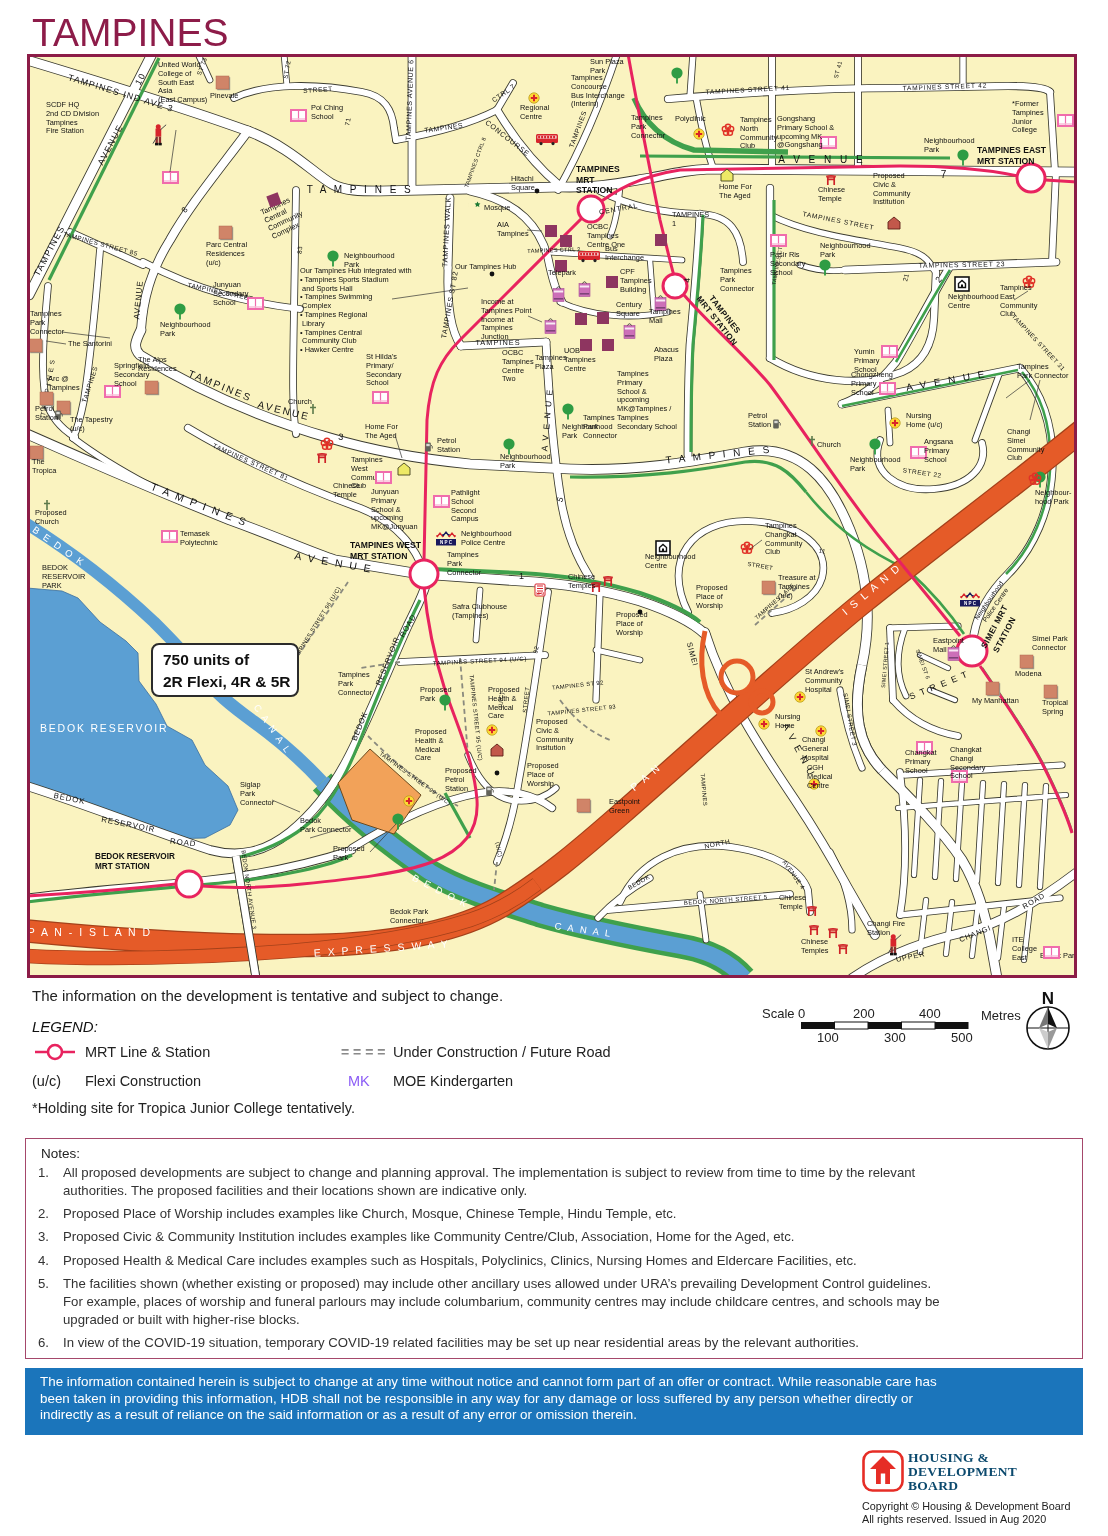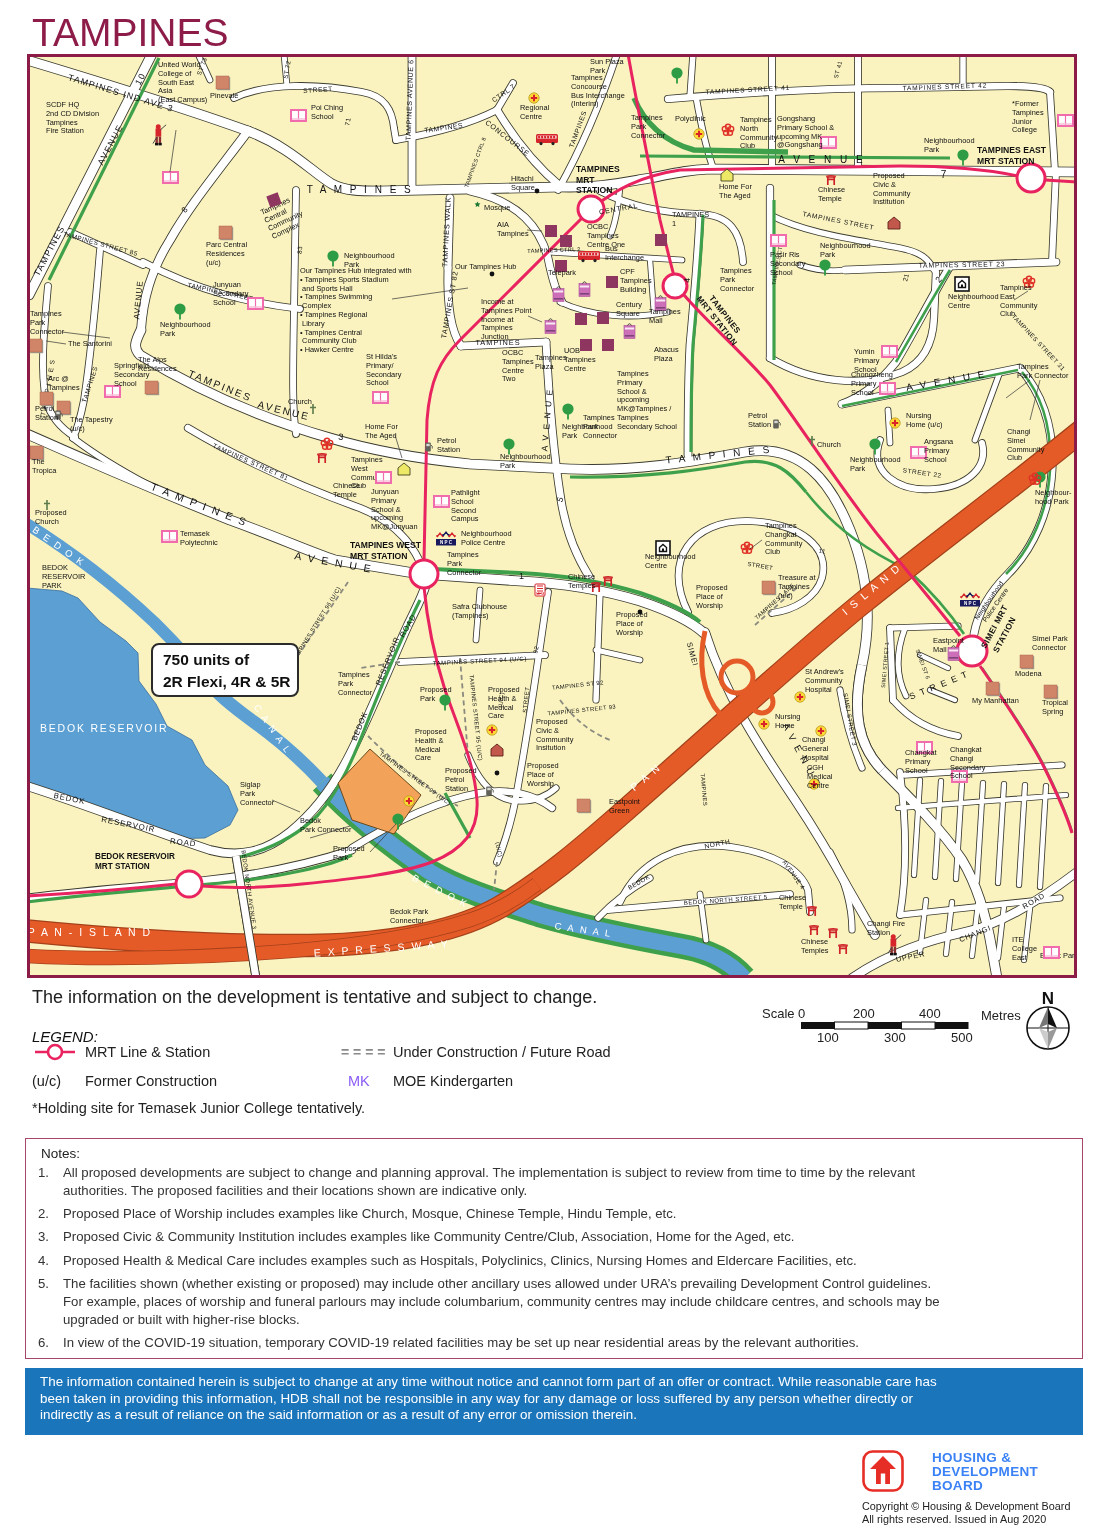--- a/index.html
+++ b/index.html
@@ -1259,44 +1259,44 @@
 
 <g>
       <rect x="152" y="644" width="146" height="52" rx="7" fill="#fff" stroke="#2b2b2b" stroke-width="2"></rect>
       <text x="163" y="665" font-size="15.5" font-weight="bold" fill="#101010"><tspan x="163" dy="0">750 units of</tspan></text>
       <text x="163" y="687" font-size="15.5" font-weight="bold" fill="#101010"><tspan x="163" dy="0">2R Flexi, 4R &amp; 5R</tspan></text>
     </g>
 
 <text x="42" y="570" font-size="7.4" fill="#101010"><tspan x="42" dy="0">BEDOK</tspan><tspan x="42" dy="9">RESERVOIR</tspan><tspan x="42" dy="9">PARK</tspan></text>
 </svg>
 
-<div class="abs" style="left:32px;top:987px;font-size:18px;color:#222;">The information on the development is tentative and subject to change.</div>
-
-<div class="abs" style="left:32px;top:1018px;font-size:15px;font-style:italic;color:#111;margin-top:10px;">LEGEND:</div>
+<div class="abs" style="left:32px;top:987px;font-size:15px;color:#222;">The information on the development is tentative and subject to change.</div>
+
+<div class="abs" style="left:32px;top:1018px;font-size:15px;font-style:italic;color:#111;">LEGEND:</div>
 
 <svg class="abs" style="left:33px;top:1042px" width="44" height="20">
     <line x1="2" y1="10" x2="42" y2="10" stroke="#E8235F" stroke-width="2.6"></line>
     <circle cx="22" cy="10" r="7" fill="#fff" stroke="#E8235F" stroke-width="2.6"></circle>
   </svg>
 
 <div class="abs" style="left:85px;top:1044px;font-size:14.5px;color:#222;">MRT Line &amp; Station</div>
 
 <div class="abs" style="left:341px;top:1044px;font-size:14px;font-weight:bold;color:#8a8a8a;letter-spacing:0px;">= = = =</div>
 
 <div class="abs" style="left:393px;top:1044px;font-size:14.5px;color:#222;">Under Construction / Future Road</div>
 
 <div class="abs" style="left:32px;top:1073px;font-size:14.5px;color:#222;">(u/c)</div>
 
-<div class="abs" style="left:85px;top:1073px;font-size:14.5px;color:#222;">Former Construction</div>
+<div class="abs" style="left:85px;top:1073px;font-size:14.5px;color:#222;">Flexi Construction</div>
 
 <div class="abs" style="left:348px;top:1073px;font-size:14.5px;color:#8b5cf6;">MK</div>
 
 <div class="abs" style="left:393px;top:1073px;font-size:14.5px;color:#222;">MOE Kindergarten</div>
 
-<div class="abs" style="left:32px;top:1100px;font-size:14.5px;color:#222;">*Holding site for Temasek Junior College tentatively.</div>
+<div class="abs" style="left:32px;top:1100px;font-size:14.5px;color:#222;">*Holding site for Tropica Junior College tentatively.</div>
 
 <svg class="abs" style="left:760px;top:1000px" width="230" height="48">
 <text x="2" y="18" font-size="13" fill="#222">Scale</text>
 <text x="38" y="18" font-size="13" fill="#222">0</text>
 <text x="93" y="18" font-size="13" fill="#222">200</text>
 <text x="159" y="18" font-size="13" fill="#222">400</text>
 <rect x="41" y="22" width="33.5" height="7" fill="#111"></rect>
 <rect x="74.5" y="22" width="33.5" height="7" fill="#fff" stroke="#111" stroke-width="1"></rect>
 <rect x="108" y="22" width="33.5" height="7" fill="#111"></rect>
 <rect x="141.5" y="22" width="33.5" height="7" fill="#fff" stroke="#111" stroke-width="1"></rect>
@@ -1352,17 +1352,17 @@
 
 <div class="abs" style="left:25px;top:1368px;width:1058px;height:67px;background:#1B75BB;"></div>
 
 <div class="abs" style="left:40px;top:1374px;width:1030px;font-size:13.4px;color:#fff;line-height:16.6px;">The information contained herein is subject to change at any time without notice and cannot form part of an offer or contract. While reasonable care has<br>been taken in providing this information, HDB shall not be responsible in any way for any damage or loss suffered by any person whether directly or<br>indirectly as a result of reliance on the said information or as a result of any error or omission therein.</div>
 
 <svg class="abs" style="left:862px;top:1450px" width="42" height="42" viewBox="0 0 42 42">
 <rect x="1.5" y="1.5" width="39" height="39" rx="9" fill="#fff" stroke="#E62D26" stroke-width="2.6"></rect>
 <path d="M21,6 L34,19 L28,19 L28,34 L23.2,34 L23.2,23.5 L18.8,23.5 L18.8,34 L14,34 L14,19 L8,19 Z" fill="#E62D26"></path>
 </svg>
 
-<div class="abs" style="left:908px;top:1451px;font-family:Liberation Sans, sans-serif;font-weight:bold;font-size:13.5px;line-height:13.8px;color:#3b82f6;letter-spacing:0.3px;margin-left:24px;">HOUSING &amp;<br>DEVELOPMENT<br>BOARD</div>
+<div class="abs" style="left:908px;top:1451px;font-family:Liberation Serif, serif;font-weight:bold;font-size:13.5px;line-height:13.8px;color:#0c4a6e;letter-spacing:0.3px;">HOUSING &amp;<br>DEVELOPMENT<br>BOARD</div>
 
 <div class="abs" style="left:862px;top:1500px;font-size:10.8px;color:#222;line-height:13px;">Copyright © Housing &amp; Development Board<br>All rights reserved. Issued in Aug 2020</div>
 
 <div class="abs" style="left:27px;top:54px;width:1050px;height:924px;border:3px solid #8C1C47;box-sizing:border-box;"></div>
 
 </body></html>

